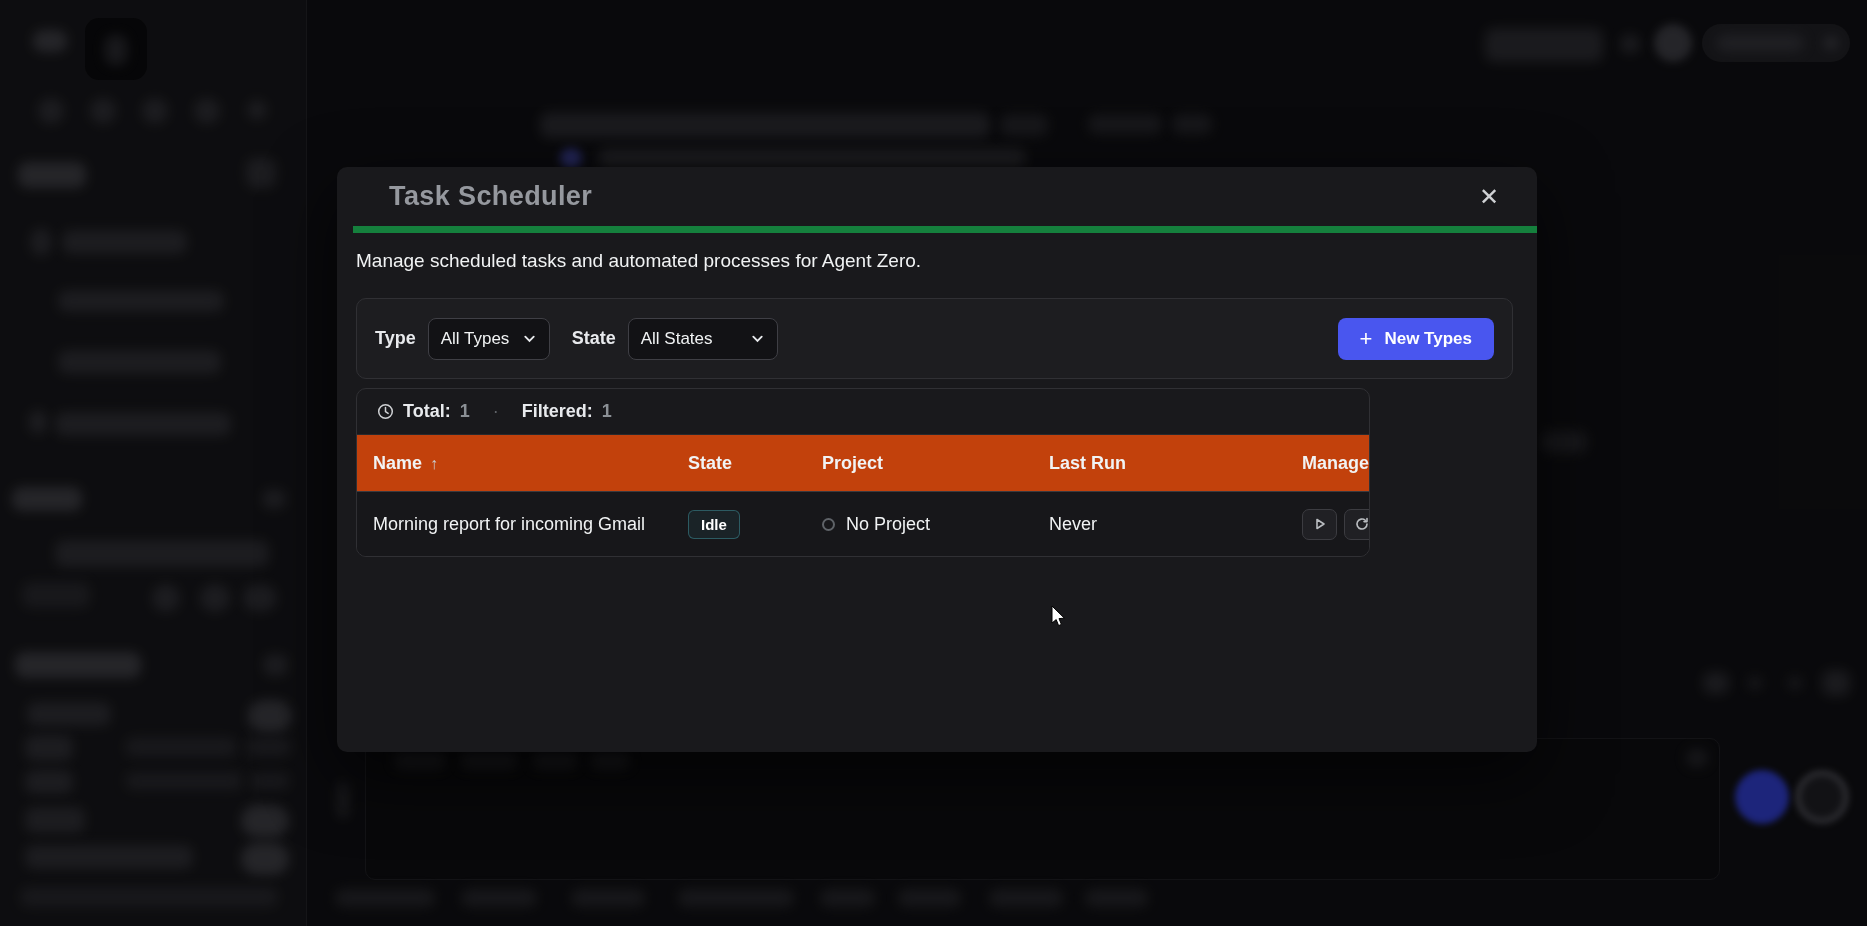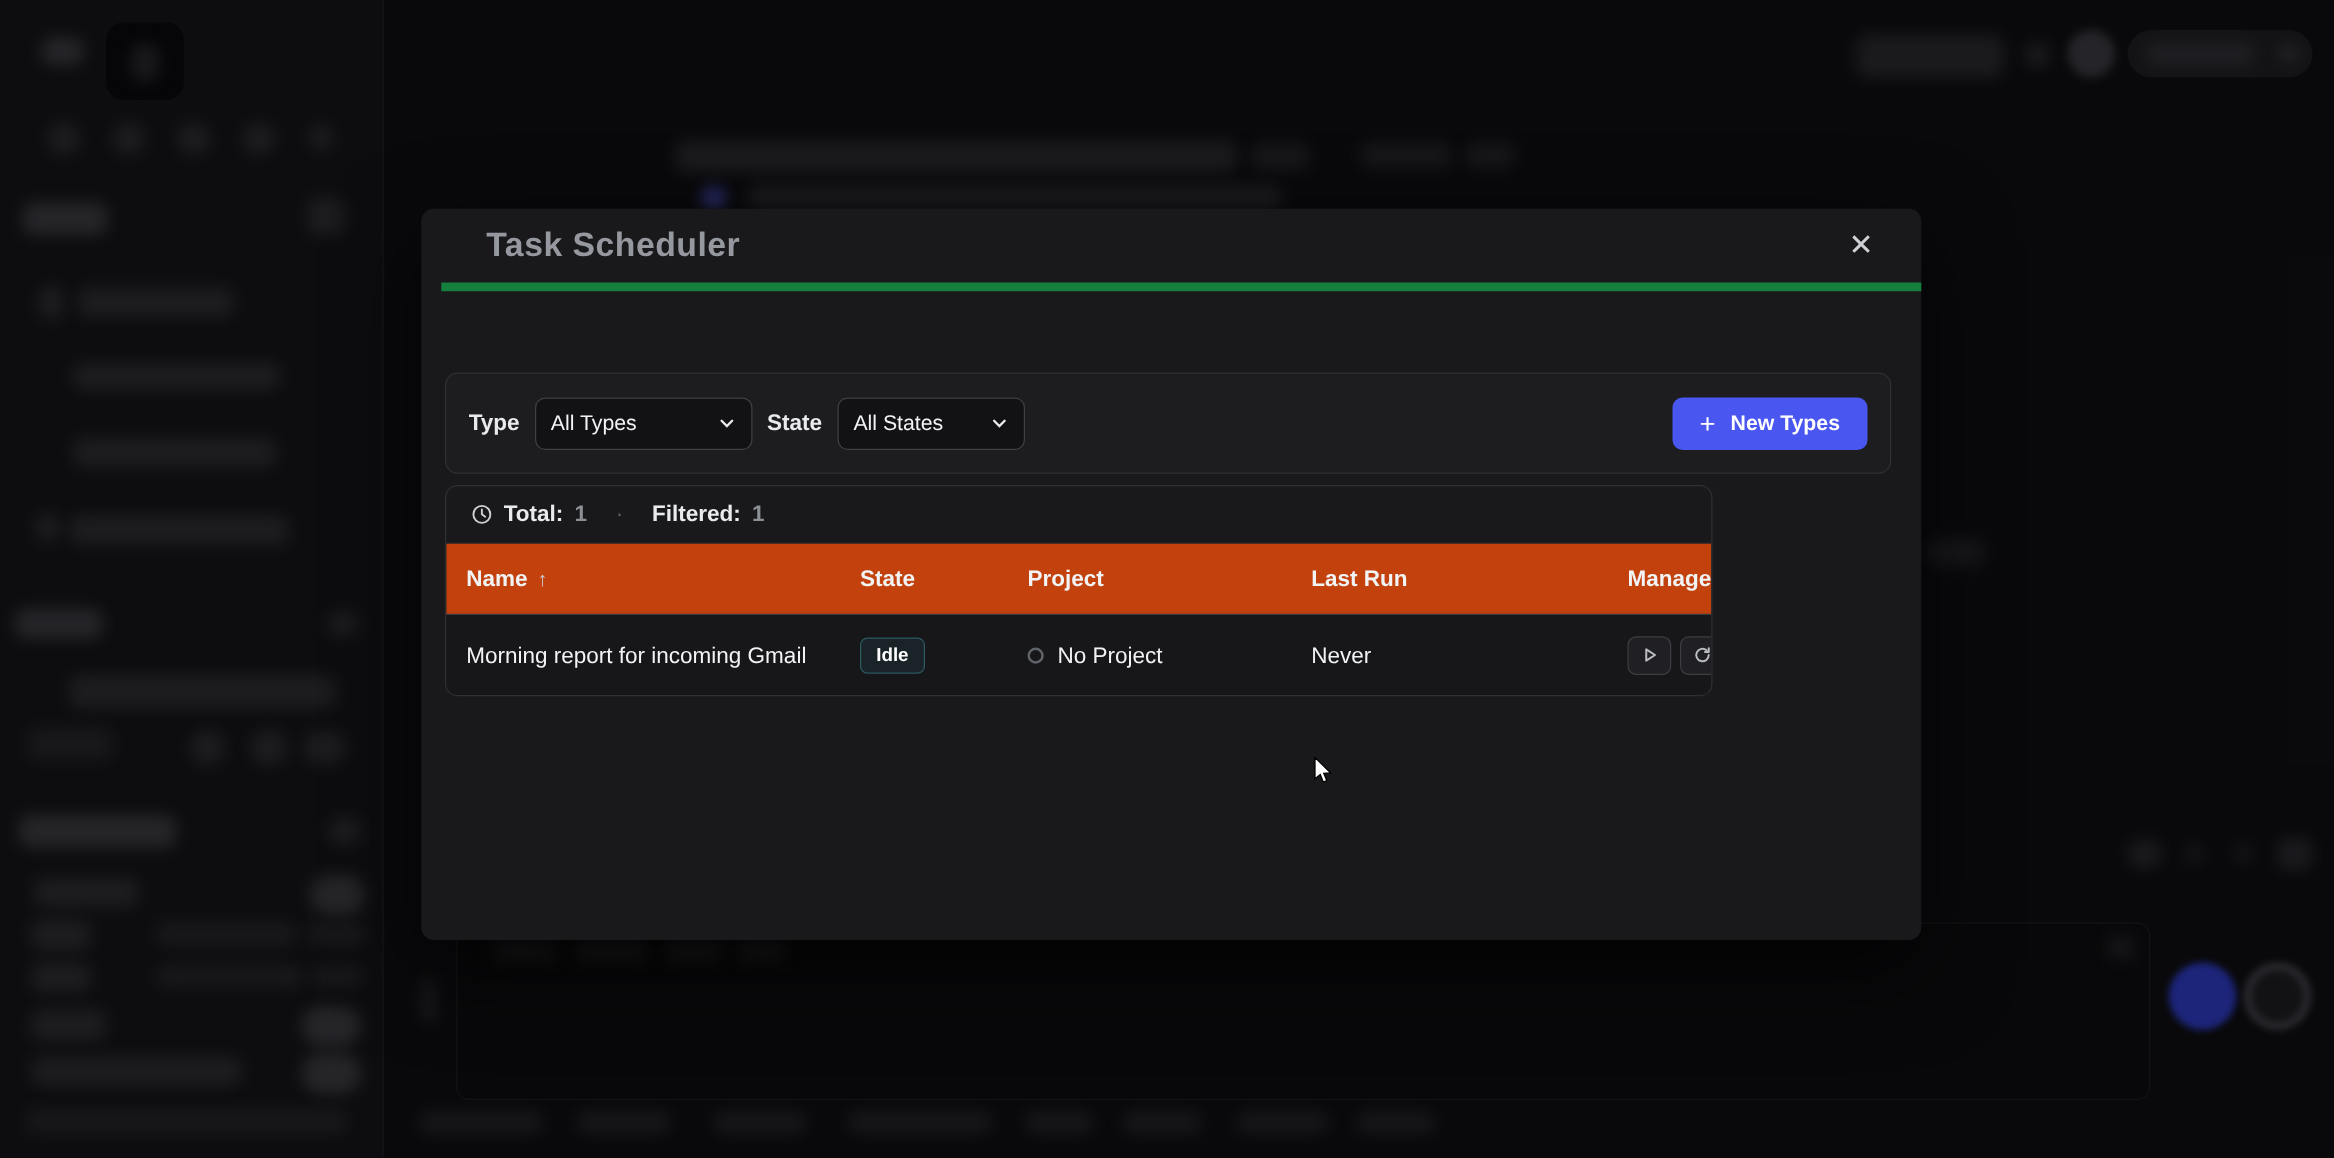--- a/index.html
+++ b/index.html
@@ -69,21 +69,21 @@
     position:absolute; left:19px; top:131px; width:1157px; height:81px;
     background:#1d1d20; border:1px solid #303034; border-radius:10px;
     display:flex; align-items:center; padding:14px 18px; gap:12px;
   }
   .f-label { font-size:18px; font-weight:bold; color:#e8eaed; }
   .f-select {
     height:42px; background:#121215; border:1px solid #3f3f45; border-radius:8px;
     display:flex; align-items:center; justify-content:space-between;
     padding:0 12px; font-size:17px; color:#f1f3f4; cursor:pointer;
   }
-  .f-select.w1 { width:174px; margin-right:0; }
+  .f-select.w1 { width:122px; margin-right:10px; }
   .f-select.w2 { width:150px; }
   .f-select svg { width:15px; height:15px; stroke:#e8eaed; }
   .f-spacer { flex:1; }
   .new-task-btn {
     height:42px; padding:0 22px; border:none; border-radius:8px; cursor:pointer;
     background:#4956ef; color:#fff; font-size:17px; font-weight:bold;
     display:flex; align-items:center; gap:12px; font-family:inherit;
   }
   .new-task-btn .plus { font-size:22px; font-weight:normal; line-height:1; }
 
@@ -222,20 +222,21 @@
 
 <div class="overlay"></div>
 
 <div class="modal">
 
   <div class="m-title-row">
     <div class="m-title">Task Scheduler</div>
     <button class="m-close">✕</button>
   </div>
 
+  <div class="m-subtitle">Manage scheduled tasks and automated processes for Agent Zero.</div>
 
   <div class="filter-card">
     <span class="f-label">Type</span>
     <div class="f-select w1">
       <span>All Types</span>
       <svg viewBox="0 0 16 16" fill="none">
           <path d="M3.5 6l4.5 4.5L12.5 6" stroke-width="2" stroke-linecap="round"></path>
         </svg>
     </div>
     <span class="f-label">State</span>

